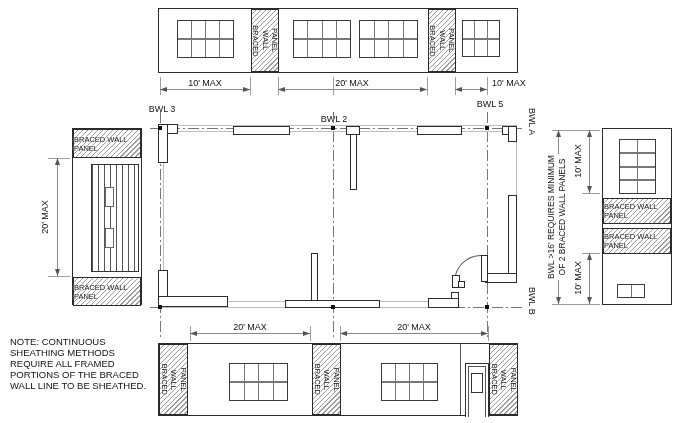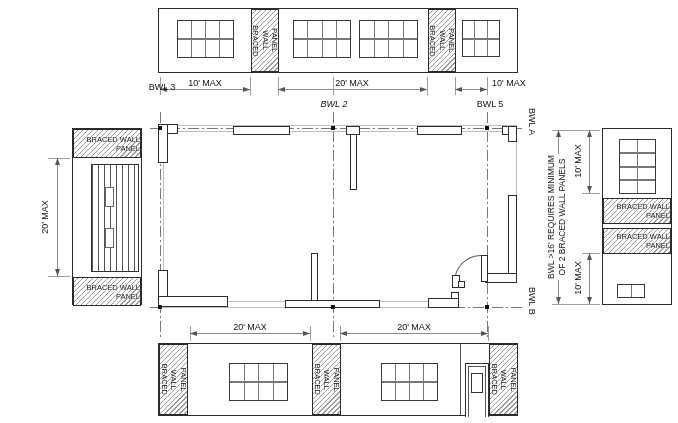--- a/index.html
+++ b/index.html
@@ -3,21 +3,21 @@
 <meta charset="utf-8">
 <style>
   html,body{margin:0;padding:0;background:#e8e8e8;}
   .sheet{position:relative;width:678px;height:423px;background:#fff;font-family:"Liberation Sans",sans-serif;color:#111;overflow:hidden;}
   .sheet *{box-sizing:border-box;}
   
   .elev{position:absolute;background:#fff;border:1.4px solid #2b2b2b;}
   
   .hatch{position:absolute;border:1px solid #2b2b2b;background:repeating-linear-gradient(135deg,#fff 0 2.6px,#9a9a9a 2.6px 3.5px);}
   .vlabel{position:absolute;left:50%;top:50%;transform:translate(-50%,-50%);writing-mode:vertical-lr;font-size:7.5px;line-height:1.25;text-align:center;white-space:pre-line;color:#111;text-shadow:0 0 2px #fff,0 0 2px #fff,0 0 1px #fff;}
-  .hlabel{position:absolute;left:50%;top:50%;transform:translate(-50%,-50%);font-size:7.5px;line-height:1.25;text-align:right;white-space:pre-line;color:#111;text-shadow:0 0 2px #fff,0 0 2px #fff,0 0 1px #fff;width:100%;}
+  .hlabel{position:absolute;left:50%;top:50%;transform:translate(-50%,-50%);font-size:7.5px;line-height:1.25;text-align:left;white-space:pre-line;color:#111;text-shadow:0 0 2px #fff,0 0 2px #fff,0 0 1px #fff;width:100%;}
   
   .win{position:absolute;display:grid;background:#777;border:1.5px solid #3a3a3a;column-gap:1px;row-gap:2px;}
   .win>div{background:#fff;}
   
   .wall{position:absolute;background:#fff;border:1px solid #2b2b2b;}
   .arc{position:absolute;border-top:1px solid #555;border-left:1px solid #555;border-top-left-radius:100% 100%;}
   
   .cl-h{position:absolute;height:1px;background:repeating-linear-gradient(90deg,#777 0 11px,transparent 11px 14px,#777 14px 16px,transparent 16px 19px);}
   .cl-v{position:absolute;width:1px;background:repeating-linear-gradient(180deg,#777 0 11px,transparent 11px 14px,#777 14px 16px,transparent 16px 19px);}
   
@@ -121,22 +121,22 @@
   <div class="dimline-h" style="left:278px;top:89px;width:149px;"></div>
   <div class="ar l" style="left:278px;top:87px;"></div>
   <div class="ar r" style="left:420px;top:87px;"></div>
   <div class="dimtext" style="left:352px;top:78px;">20' MAX</div>
 
   <div class="dimline-h" style="left:455px;top:89px;width:32px;"></div>
   <div class="ar l" style="left:455px;top:87px;"></div>
   <div class="ar r" style="left:480px;top:87px;"></div>
   <div class="dimtext noc" style="left:492px;top:78px;">10' MAX</div>
 
-  <div class="bwltext" style="left:162px;top:82px;">BWL 3</div>
-  <div class="bwltext" style="left:334px;top:99px;font-style:italic;">BWL 2</div>
+  <div class="bwltext" style="left:162px;top:104px;">BWL 3</div>
+  <div class="bwltext" style="left:334px;top:114px;">BWL 2</div>
   <div class="bwltext" style="left:490px;top:99px;">BWL 5</div>
   <div class="bwl-side" style="left:527px;top:108px;">BWL A</div>
   <div class="bwl-side" style="left:527px;top:287px;">BWL B</div>
 
   <div class="cl-v" style="left:160px;top:112px;height:226px;"></div>
   <div class="cl-v" style="left:333px;top:112px;height:226px;"></div>
   <div class="cl-v" style="left:487px;top:112px;height:226px;"></div>
   <div class="cl-h" style="left:150px;top:128px;width:373px;"></div>
   <div class="cl-h" style="left:150px;top:307px;width:373px;"></div>
 
@@ -295,14 +295,19 @@
     <div class="jline-v" style="left:301px;top:0;height:100%;"></div>
     <div class="bdoor" style="left:306px;top:19px;width:24px;height:54px;"></div>
     <div class="bdoor-in" style="left:309px;top:22px;width:18px;height:51px;"></div>
     <div class="bdoor-win" style="left:312px;top:29px;width:12px;height:20px;"></div>
     <div class="hatch" style="left:330px;top:0;width:29px;height:100%;">
       <span class="vlabel">BRACED WALL
 PANEL</span>
     </div>
   </div>
 
+  <div class="note" style="left:10px;top:336px;width:150px;">NOTE: CONTINUOUS
+SHEATHING METHODS
+REQUIRE ALL FRAMED
+PORTIONS OF THE BRACED
+WALL LINE TO BE SHEATHED.</div>
 
 </div>
 
 </body></html>

